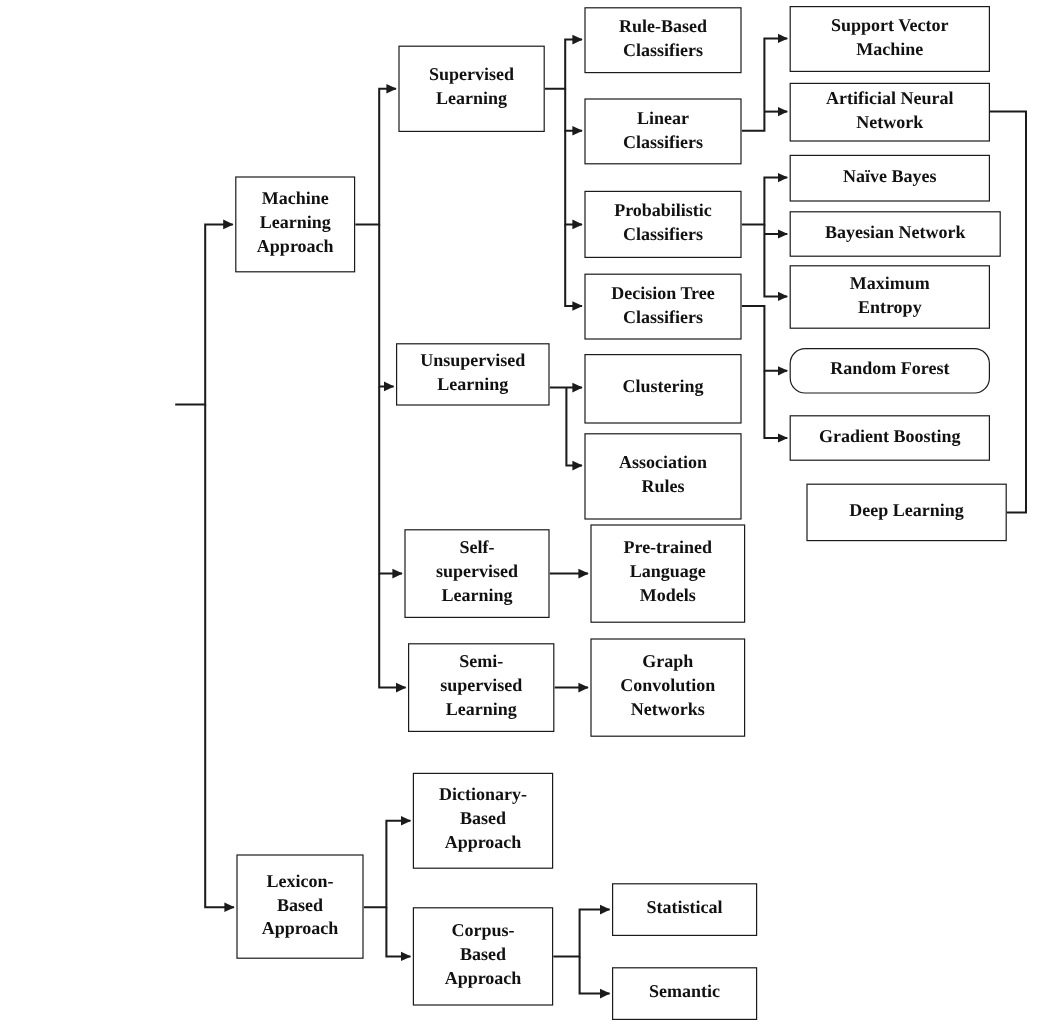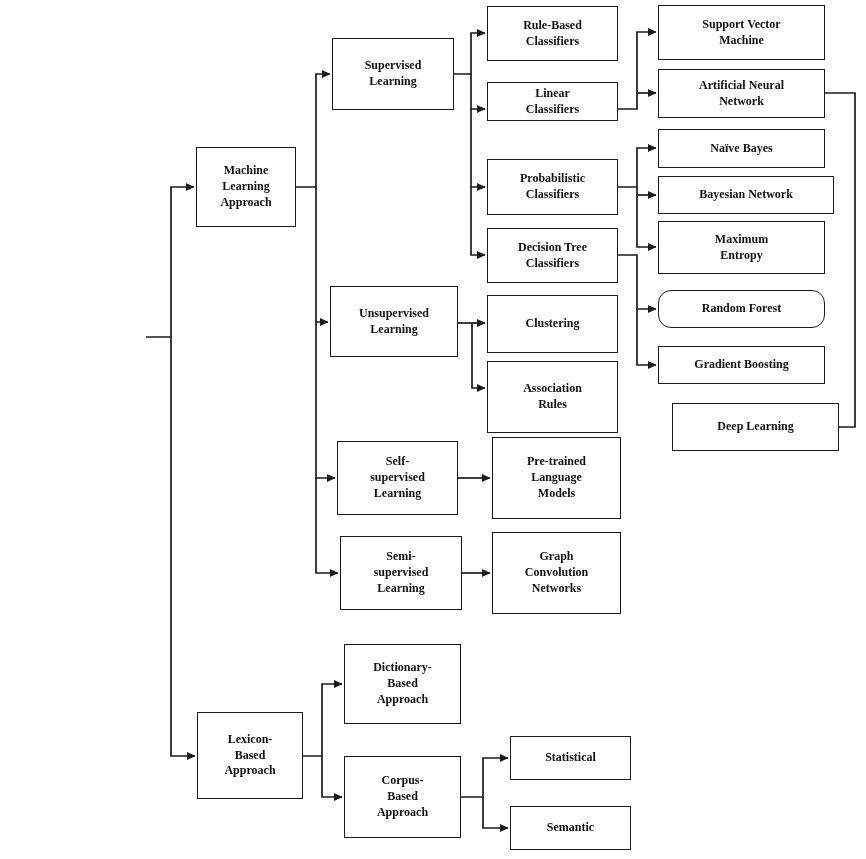--- a/index.html
+++ b/index.html
@@ -20,21 +20,21 @@
   .node {
     position: absolute;
     border: 1.7px solid #1b1b1b;
     background: #ffffff;
     color: #111111;
     display: flex;
     align-items: center;
     justify-content: center;
     text-align: center;
     font-weight: 700;
-    font-size: 12px;
+    font-size: 15px;
     line-height: 1.32;
     white-space: pre-line;
     padding: 18px;
   }
 </style>
 </head>
 <body>
 
 <div class="canvas">
 
@@ -90,21 +90,21 @@
   <div class="node" style="left:196px; top:147px; width:100px; height:80px;">Machine
 Learning
 Approach</div>
 
   <div class="node" style="left:332px; top:38px; width:122px; height:72px;">Supervised
 Learning</div>
 
   <div class="node" style="left:487px; top:6px; width:131px; height:55px;">Rule-Based
 Classifiers</div>
 
-  <div class="node" style="left:487px; top:82px; width:131px; height:39px;">Linear
+  <div class="node" style="left:487px; top:82px; width:131px; height:55px;">Linear
 Classifiers</div>
 
   <div class="node" style="left:487px; top:159px; width:131px; height:56px;">Probabilistic
 Classifiers</div>
 
   <div class="node" style="left:487px; top:228px; width:131px; height:55px;">Decision Tree
 Classifiers</div>
 
   <div class="node" style="left:658px; top:5px; width:167px; height:55px;">Support Vector
 Machine</div>
@@ -118,21 +118,21 @@
 
   <div class="node" style="left:658px; top:221px; width:167px; height:53px;">Maximum
 Entropy</div>
 
   <div class="node" style="left:658px; top:290px; width:167px; height:38px;border-radius:13px;">Random Forest</div>
 
   <div class="node" style="left:658px; top:346px; width:167px; height:38px;">Gradient Boosting</div>
 
   <div class="node" style="left:660px; top:403px; width:167px; height:48px;margin-left:12px;">Deep Learning</div>
 
-  <div class="node" style="left:330px; top:286px; width:128px; height:71px;">Unsupervised
+  <div class="node" style="left:330px; top:286px; width:128px; height:52px;">Unsupervised
 Learning</div>
 
   <div class="node" style="left:487px; top:295px; width:131px; height:58px;">Clustering</div>
 
   <div class="node" style="left:487px; top:361px; width:131px; height:72px;">Association
 Rules</div>
 
   <div class="node" style="left:337px; top:441px; width:121px; height:74px;">Self-
 supervised
 Learning</div>

